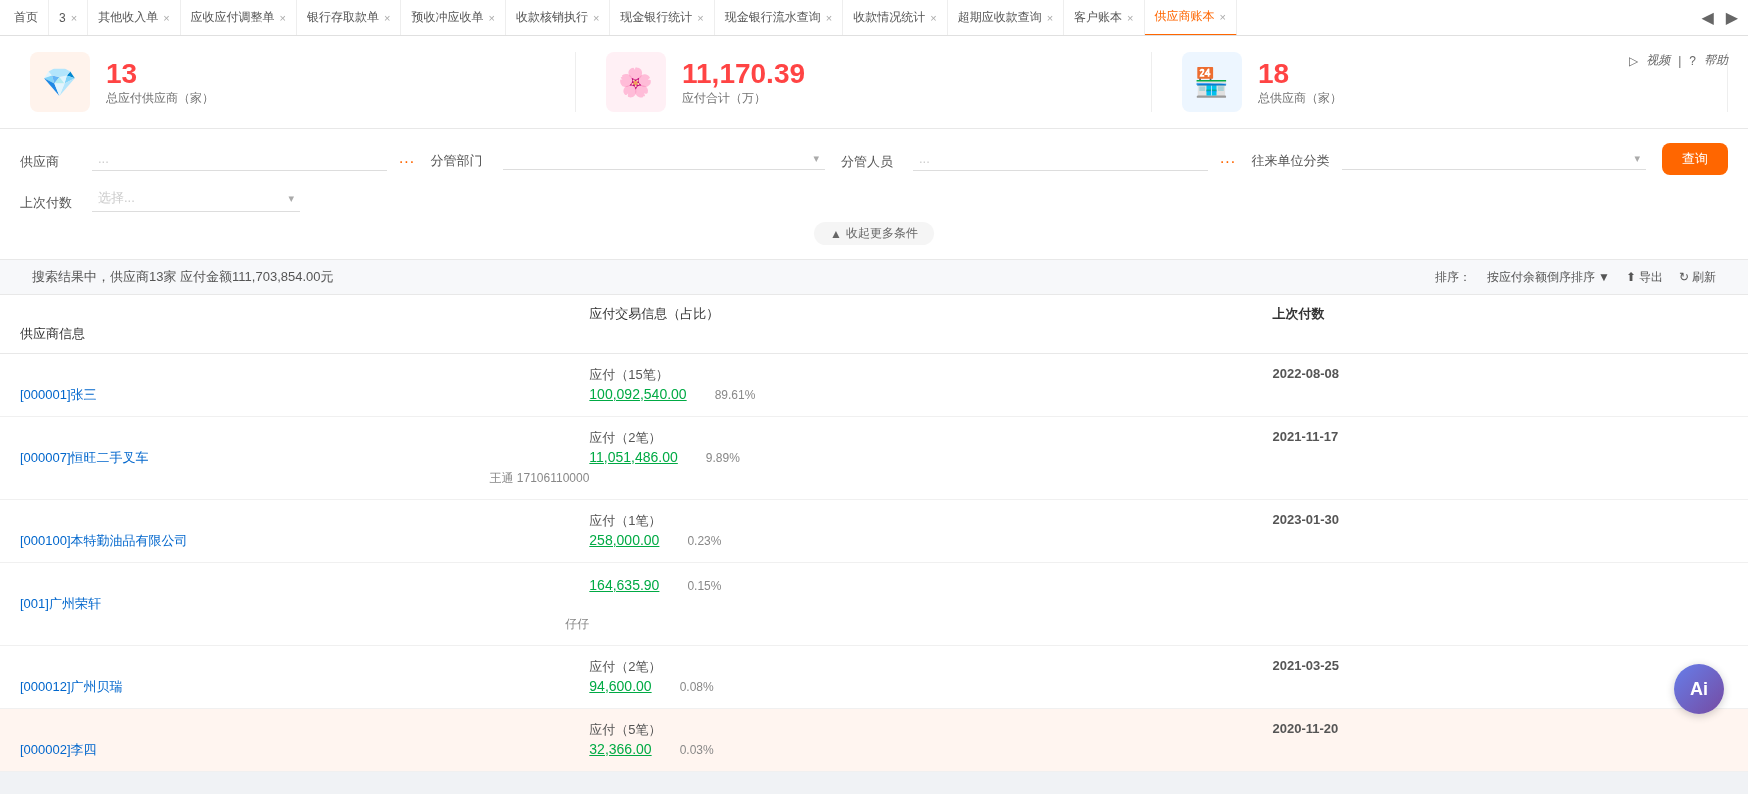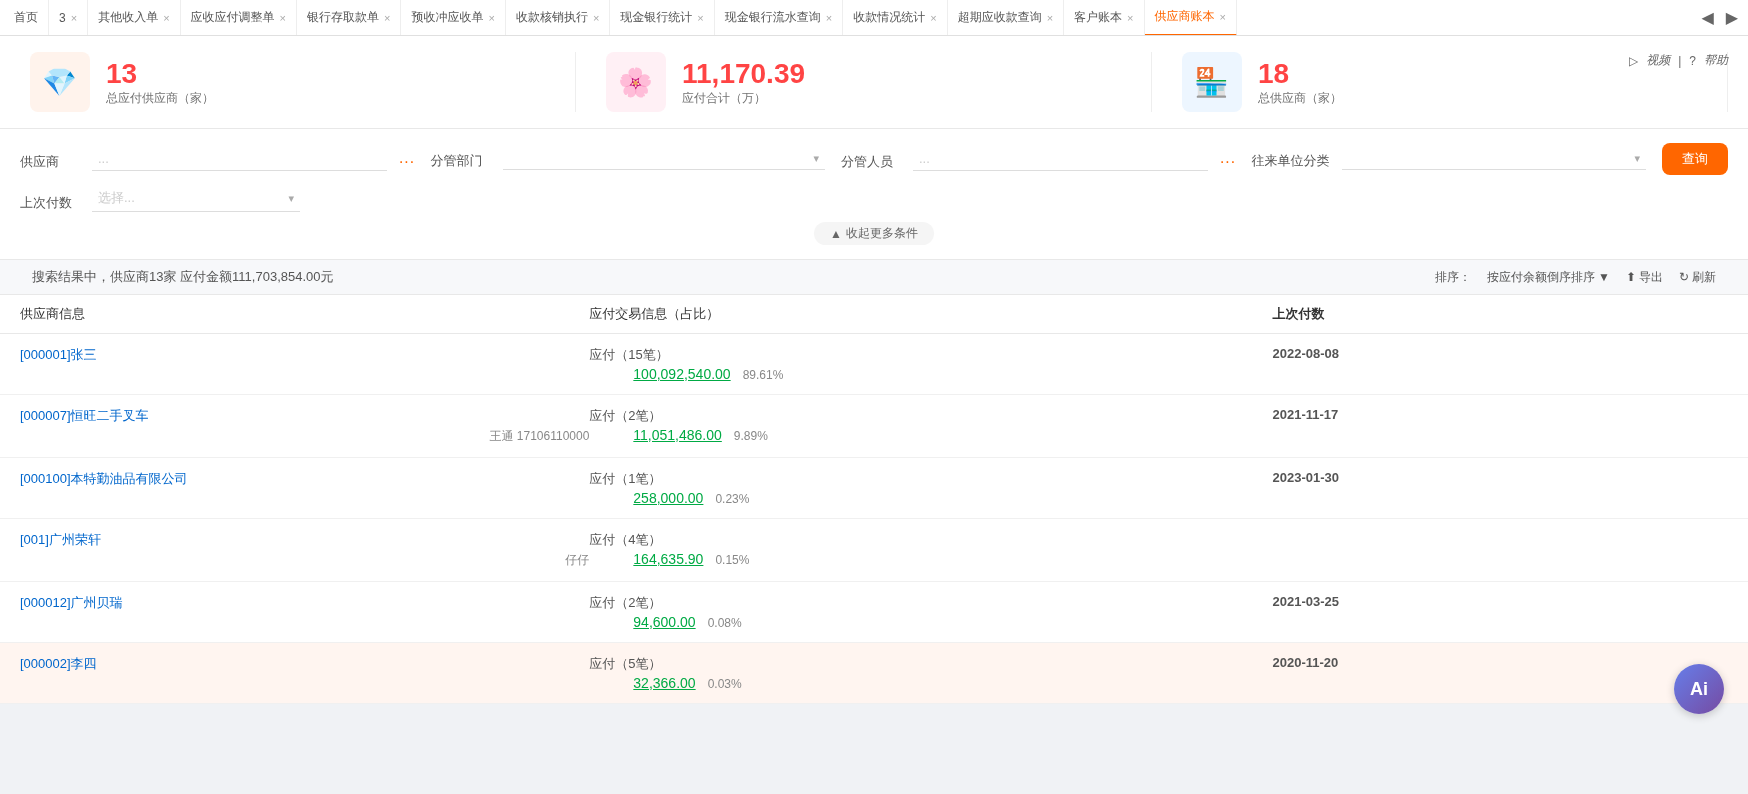--- a/index.html
+++ b/index.html
@@ -220,21 +220,21 @@
     }
     .table-header {
       display: flex;
       padding: 10px 20px;
       border-bottom: 1px solid #e8e8e8;
       font-size: 13px;
       color: #333;
       font-weight: 500;
       background: #fff;
     }
-    .col-supplier { flex: 2.5; }
+    .col-supplier { flex: 2.5; margin-top: 20px; }
     .col-transaction { flex: 3; }
     .col-lastpay { flex: 2; font-weight: bold; }
 
     .table-row {
       display: flex;
       padding: 12px 20px;
       border-bottom: 1px solid #f0f0f0;
       align-items: flex-start;
       background: #fff;
       transition: background 0.15s;
@@ -263,22 +263,21 @@
       cursor: pointer;
     }
     .trans-pct {
       font-size: 12px;
       color: #888;
       margin-left: 12px;
     }
     .trans-row {
       display: flex;
       align-items: baseline;
-      gap: 0;
-      margin-left: 44px;
+      gap: 16px;
     }
 
     .lastpay-date { font-size: 13px; color: #555; }
 
     
     ::-webkit-scrollbar { width: 6px; height: 6px; }
     ::-webkit-scrollbar-track { background: #f0f0f0; }
     ::-webkit-scrollbar-thumb { background: #ccc; border-radius: 3px; }
 
     .dots-icon { color: #ff6600; font-size: 16px; cursor: pointer; }
@@ -476,21 +475,20 @@
             <span class="trans-pct">0.23%</span>
           </div>
         </div>
         <div class="col-lastpay">
           <div class="lastpay-date">2023-01-30</div>
         </div>
       </div>
       <div class="table-row">
         <div class="col-supplier"><span class="supplier-link">[001]广州荣轩</span><div class="supplier-sub">仔仔</div></div>
         <div class="col-transaction">
-          <div class="trans-label">应付（4笔）</div>
           <div class="trans-row">
             <span class="trans-amount">164,635.90</span>
             <span class="trans-pct">0.15%</span>
           </div>
         </div>
         <div class="col-lastpay">
           <div class="lastpay-date"></div>
         </div>
       </div>
       <div class="table-row">

